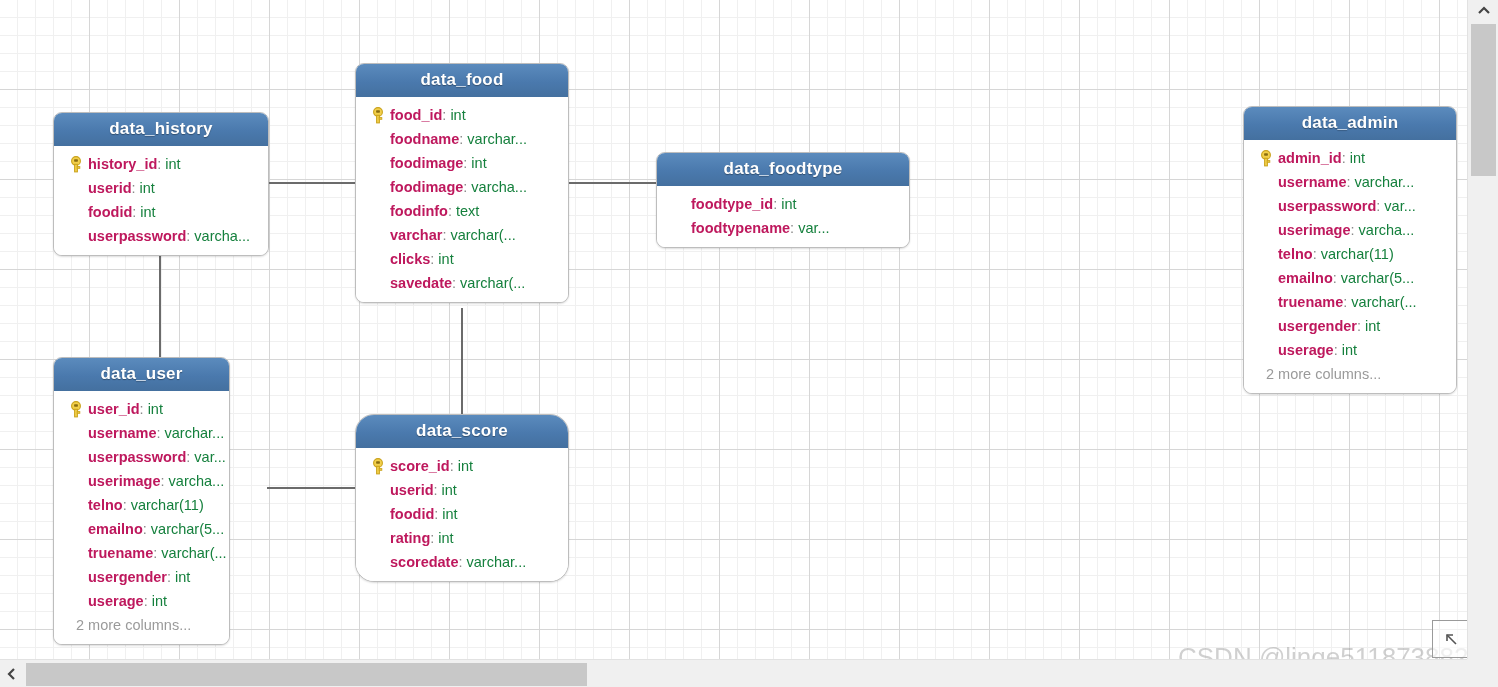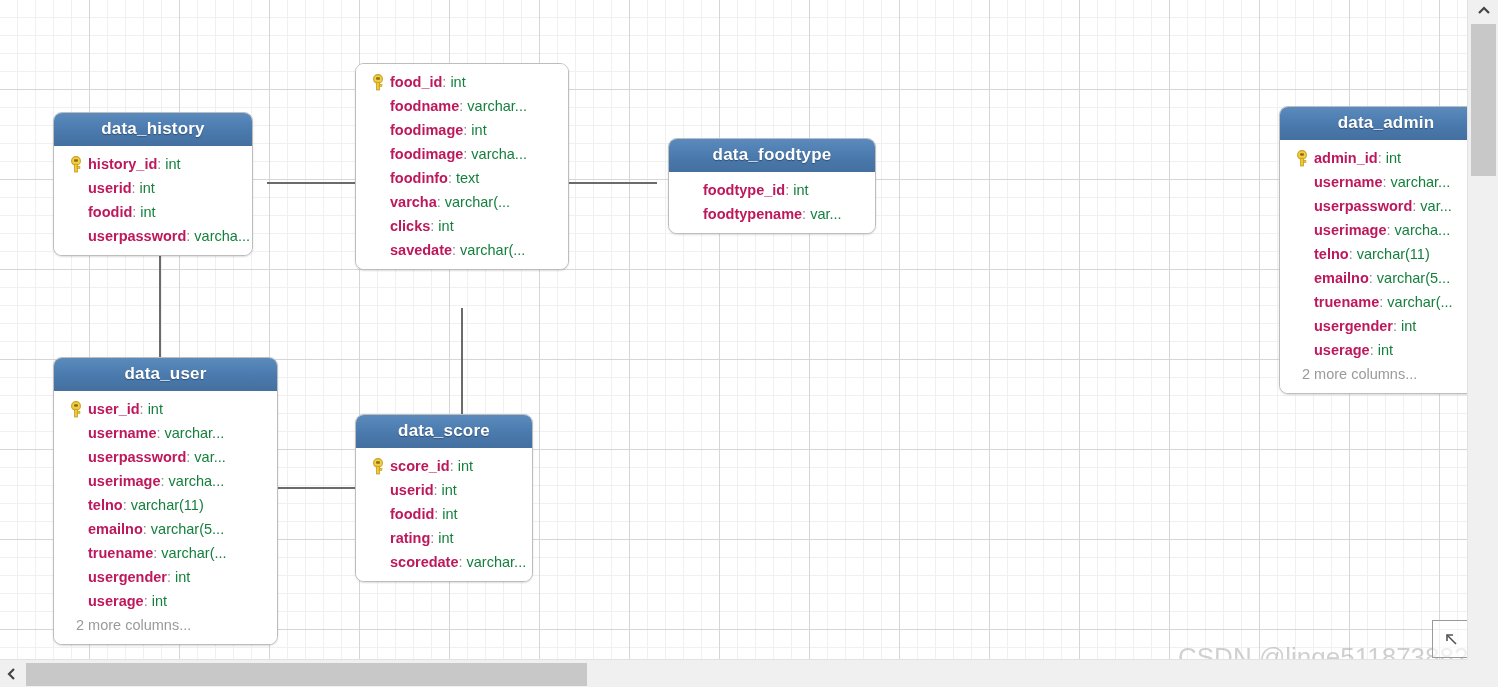--- a/index.html
+++ b/index.html
@@ -202,21 +202,21 @@
 
   <div id="canvas">
 
     <div class="edge h" style="left:267px; top:182px; width:89px;"></div>
     <div class="edge h" style="left:568px; top:182px; width:89px;"></div>
     <div class="edge v" style="left:159px; top:254px; width:2px; height:104px;"></div>
     <div class="edge v" style="left:461px; top:308px; width:2px; height:107px;"></div>
     <div class="edge h" style="left:267px; top:487px; width:89px;"></div>
 
     <div id="entities">
-        <div class="entity" style="left: 53px; top: 112px; width: 200px;">
+        <div class="entity" style="left: 53px; top: 112px; width: 216px;">
           <div class="entity-header">data_history</div>
           <div class="entity-body">
             <div class="col-row">
               <span class="key-slot">
                 <svg width="16" height="17" viewBox="0 0 16 17">
                   <circle cx="8" cy="5" r="4.4" fill="#f2cf4a" stroke="#c9a21c" stroke-width="1.1"></circle>
                   <rect x="6.1" y="3.3" width="3.8" height="2.4" rx="0.6" fill="#8a6d10"></rect>
                   <rect x="6.6" y="8.3" width="2.8" height="7.6" fill="#f2cf4a" stroke="#c9a21c" stroke-width="1"></rect>
                   <rect x="9.2" y="10.6" width="2.6" height="1.7" fill="#f2cf4a" stroke="#c9a21c" stroke-width="0.9"></rect>
                 </svg>
@@ -239,20 +239,21 @@
             </div>
             <div class="col-row no-key">
               <span class="key-slot"></span>
               <span class="col-name">userpassword</span>
               <span class="col-sep">:</span>
               <span class="col-type">varcha...</span>
             </div>
           </div>
         </div>
         <div class="entity" style="left: 355px; top: 63px; width: 214px;">
+          <div class="entity-header">data_food</div>
           <div class="entity-body">
             <div class="col-row">
               <span class="key-slot">
                 <svg width="16" height="17" viewBox="0 0 16 17">
                   <circle cx="8" cy="5" r="4.4" fill="#f2cf4a" stroke="#c9a21c" stroke-width="1.1"></circle>
                   <rect x="6.1" y="3.3" width="3.8" height="2.4" rx="0.6" fill="#8a6d10"></rect>
                   <rect x="6.6" y="8.3" width="2.8" height="7.6" fill="#f2cf4a" stroke="#c9a21c" stroke-width="1"></rect>
                   <rect x="9.2" y="10.6" width="2.6" height="1.7" fill="#f2cf4a" stroke="#c9a21c" stroke-width="0.9"></rect>
                 </svg>
               </span>
@@ -279,56 +280,56 @@
               <span class="col-type">varcha...</span>
             </div>
             <div class="col-row no-key">
               <span class="key-slot"></span>
               <span class="col-name">foodinfo</span>
               <span class="col-sep">:</span>
               <span class="col-type">text</span>
             </div>
             <div class="col-row no-key">
               <span class="key-slot"></span>
-              <span class="col-name">varcha</span>
+              <span class="col-name">varchar</span>
               <span class="col-sep">:</span>
               <span class="col-type">varchar(...</span>
             </div>
             <div class="col-row no-key">
               <span class="key-slot"></span>
               <span class="col-name">clicks</span>
               <span class="col-sep">:</span>
               <span class="col-type">int</span>
             </div>
             <div class="col-row no-key">
               <span class="key-slot"></span>
               <span class="col-name">savedate</span>
               <span class="col-sep">:</span>
               <span class="col-type">varchar(...</span>
             </div>
           </div>
         </div>
-        <div class="entity" style="left: 656px; top: 138px; width: 208px; margin-left: 12px;">
+        <div class="entity" style="left: 656px; top: 152px; width: 254px;">
           <div class="entity-header">data_foodtype</div>
           <div class="entity-body">
             <div class="col-row no-key">
               <span class="key-slot"></span>
               <span class="col-name">foodtype_id</span>
               <span class="col-sep">:</span>
               <span class="col-type">int</span>
             </div>
             <div class="col-row no-key">
               <span class="key-slot"></span>
               <span class="col-name">foodtypename</span>
               <span class="col-sep">:</span>
               <span class="col-type">var...</span>
             </div>
           </div>
         </div>
-        <div class="entity" style="left: 1243px; top: 106px; width: 214px; margin-left: 36px;">
+        <div class="entity" style="left: 1243px; top: 106px; width: 214px;">
           <div class="entity-header">data_admin</div>
           <div class="entity-body">
             <div class="col-row">
               <span class="key-slot">
                 <svg width="16" height="17" viewBox="0 0 16 17">
                   <circle cx="8" cy="5" r="4.4" fill="#f2cf4a" stroke="#c9a21c" stroke-width="1.1"></circle>
                   <rect x="6.1" y="3.3" width="3.8" height="2.4" rx="0.6" fill="#8a6d10"></rect>
                   <rect x="6.6" y="8.3" width="2.8" height="7.6" fill="#f2cf4a" stroke="#c9a21c" stroke-width="1"></rect>
                   <rect x="9.2" y="10.6" width="2.6" height="1.7" fill="#f2cf4a" stroke="#c9a21c" stroke-width="0.9"></rect>
                 </svg>
@@ -381,21 +382,21 @@
             </div>
             <div class="col-row no-key">
               <span class="key-slot"></span>
               <span class="col-name">userage</span>
               <span class="col-sep">:</span>
               <span class="col-type">int</span>
             </div>
             <div class="more-row">2 more columns...</div>
           </div>
         </div>
-        <div class="entity" style="left: 53px; top: 357px; width: 225px;">
+        <div class="entity" style="left: 53px; top: 357px; width: 177px;">
           <div class="entity-header">data_user</div>
           <div class="entity-body">
             <div class="col-row">
               <span class="key-slot">
                 <svg width="16" height="17" viewBox="0 0 16 17">
                   <circle cx="8" cy="5" r="4.4" fill="#f2cf4a" stroke="#c9a21c" stroke-width="1.1"></circle>
                   <rect x="6.1" y="3.3" width="3.8" height="2.4" rx="0.6" fill="#8a6d10"></rect>
                   <rect x="6.6" y="8.3" width="2.8" height="7.6" fill="#f2cf4a" stroke="#c9a21c" stroke-width="1"></rect>
                   <rect x="9.2" y="10.6" width="2.6" height="1.7" fill="#f2cf4a" stroke="#c9a21c" stroke-width="0.9"></rect>
                 </svg>
@@ -448,21 +449,21 @@
             </div>
             <div class="col-row no-key">
               <span class="key-slot"></span>
               <span class="col-name">userage</span>
               <span class="col-sep">:</span>
               <span class="col-type">int</span>
             </div>
             <div class="more-row">2 more columns...</div>
           </div>
         </div>
-        <div class="entity" style="left: 355px; top: 414px; width: 178px;">
+        <div class="entity" style="left: 355px; top: 414px; width: 214px; border-radius: 19px;">
           <div class="entity-header">data_score</div>
           <div class="entity-body">
             <div class="col-row">
               <span class="key-slot">
                 <svg width="16" height="17" viewBox="0 0 16 17">
                   <circle cx="8" cy="5" r="4.4" fill="#f2cf4a" stroke="#c9a21c" stroke-width="1.1"></circle>
                   <rect x="6.1" y="3.3" width="3.8" height="2.4" rx="0.6" fill="#8a6d10"></rect>
                   <rect x="6.6" y="8.3" width="2.8" height="7.6" fill="#f2cf4a" stroke="#c9a21c" stroke-width="1"></rect>
                   <rect x="9.2" y="10.6" width="2.6" height="1.7" fill="#f2cf4a" stroke="#c9a21c" stroke-width="0.9"></rect>
                 </svg>

